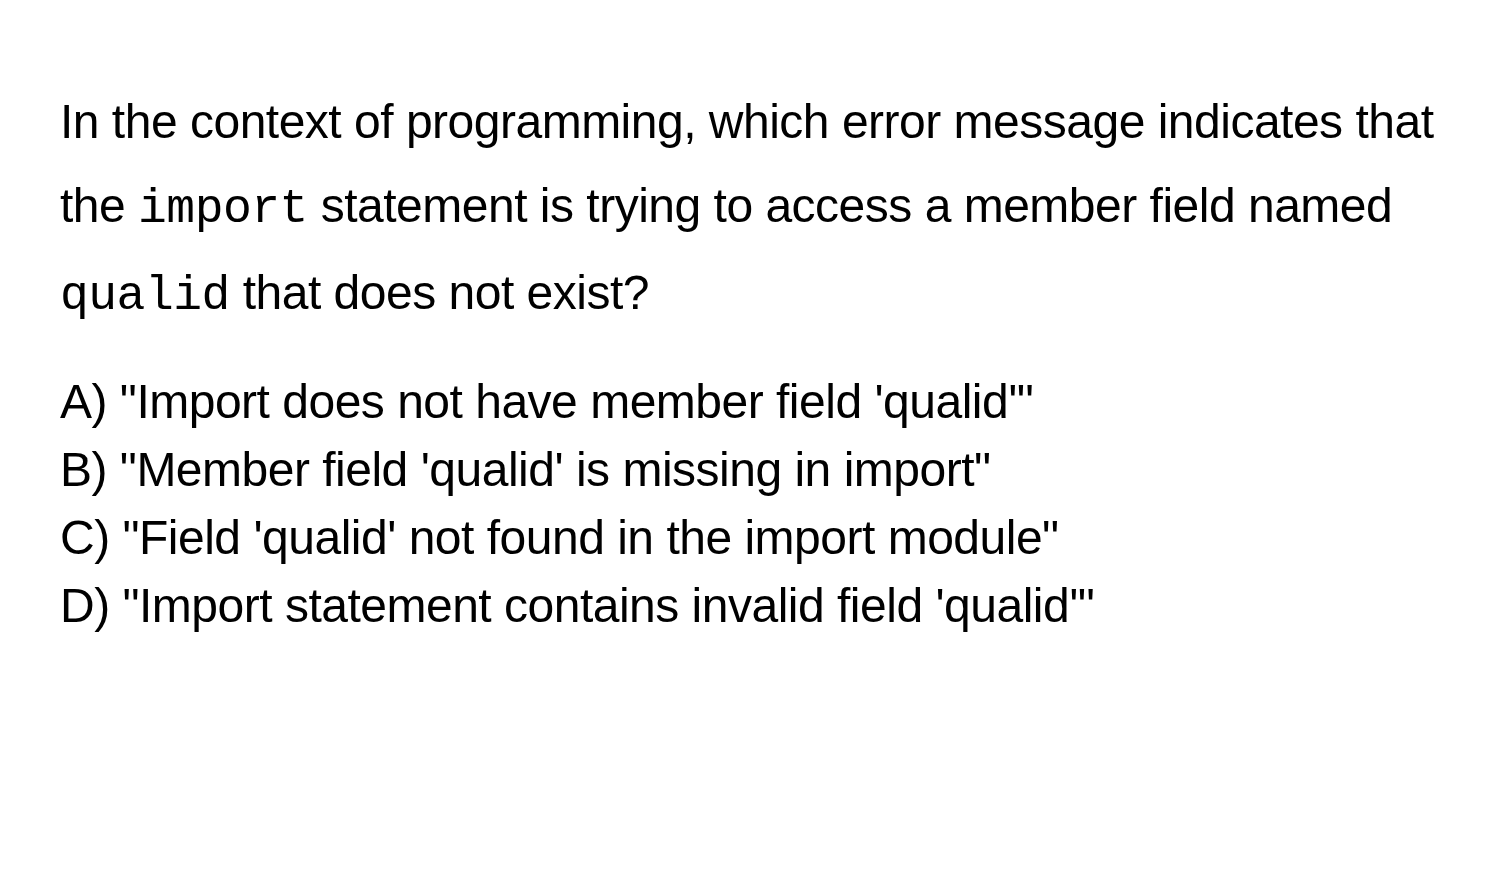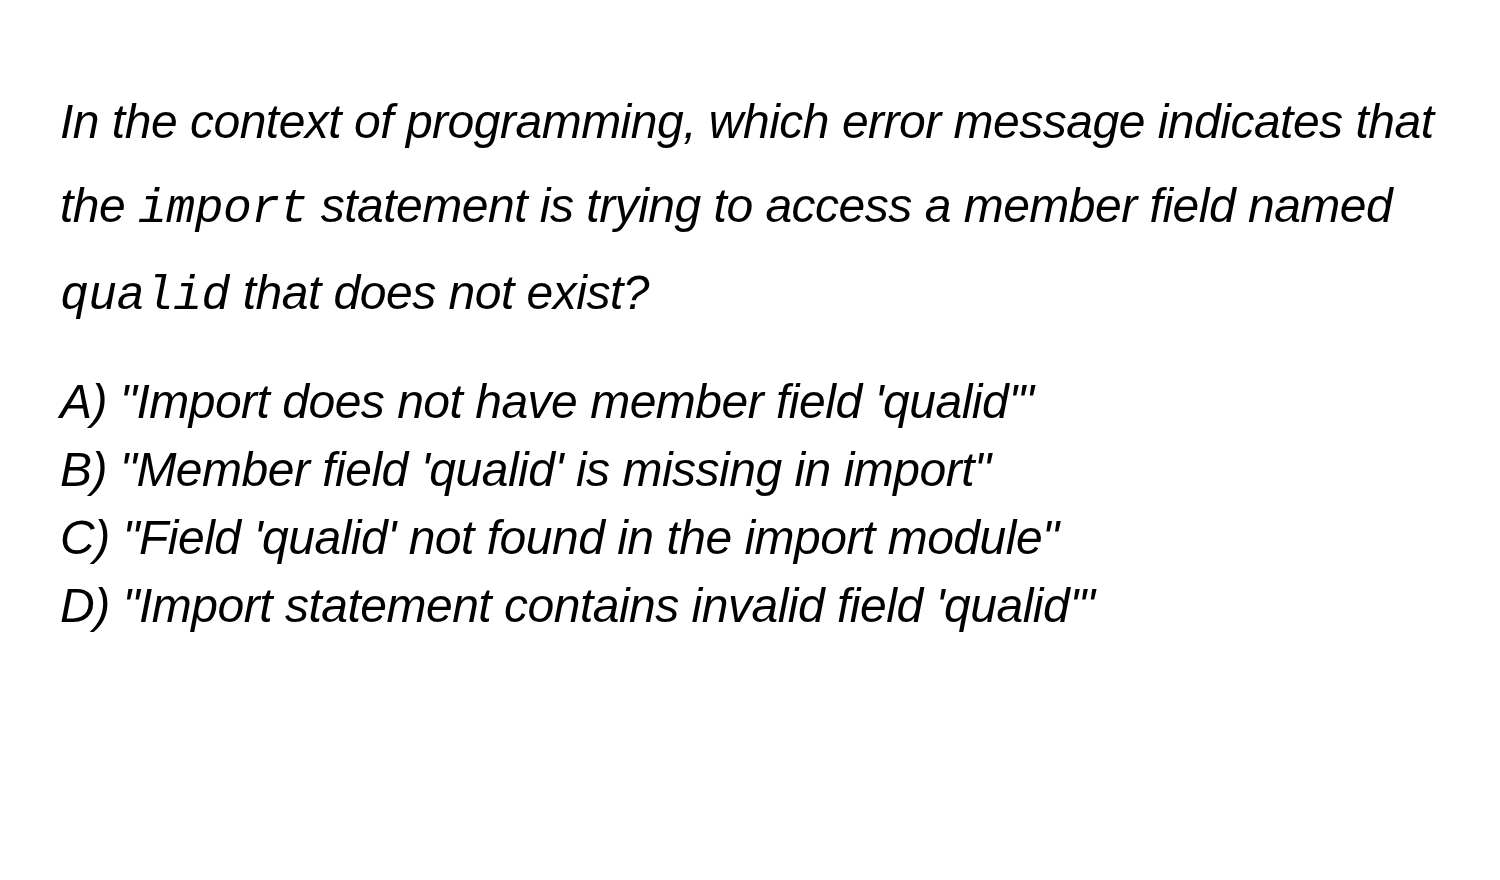--- a/index.html
+++ b/index.html
@@ -1,19 +1,18 @@
 <!DOCTYPE html>
 <html><head>
   <meta charset="utf-8">
   <style>
     * {
       margin: 0;
       padding: 0;
       box-sizing: border-box;
-      font-style: italic;
     }
     body {
       width: 1500px;
       height: 880px;
       background: #ffffff;
       font-family: -apple-system, BlinkMacSystemFont, "Segoe UI", Helvetica, Arial, sans-serif;
       color: #000000;
       padding: 80px 60px 60px 60px;
       overflow: hidden;
     }

